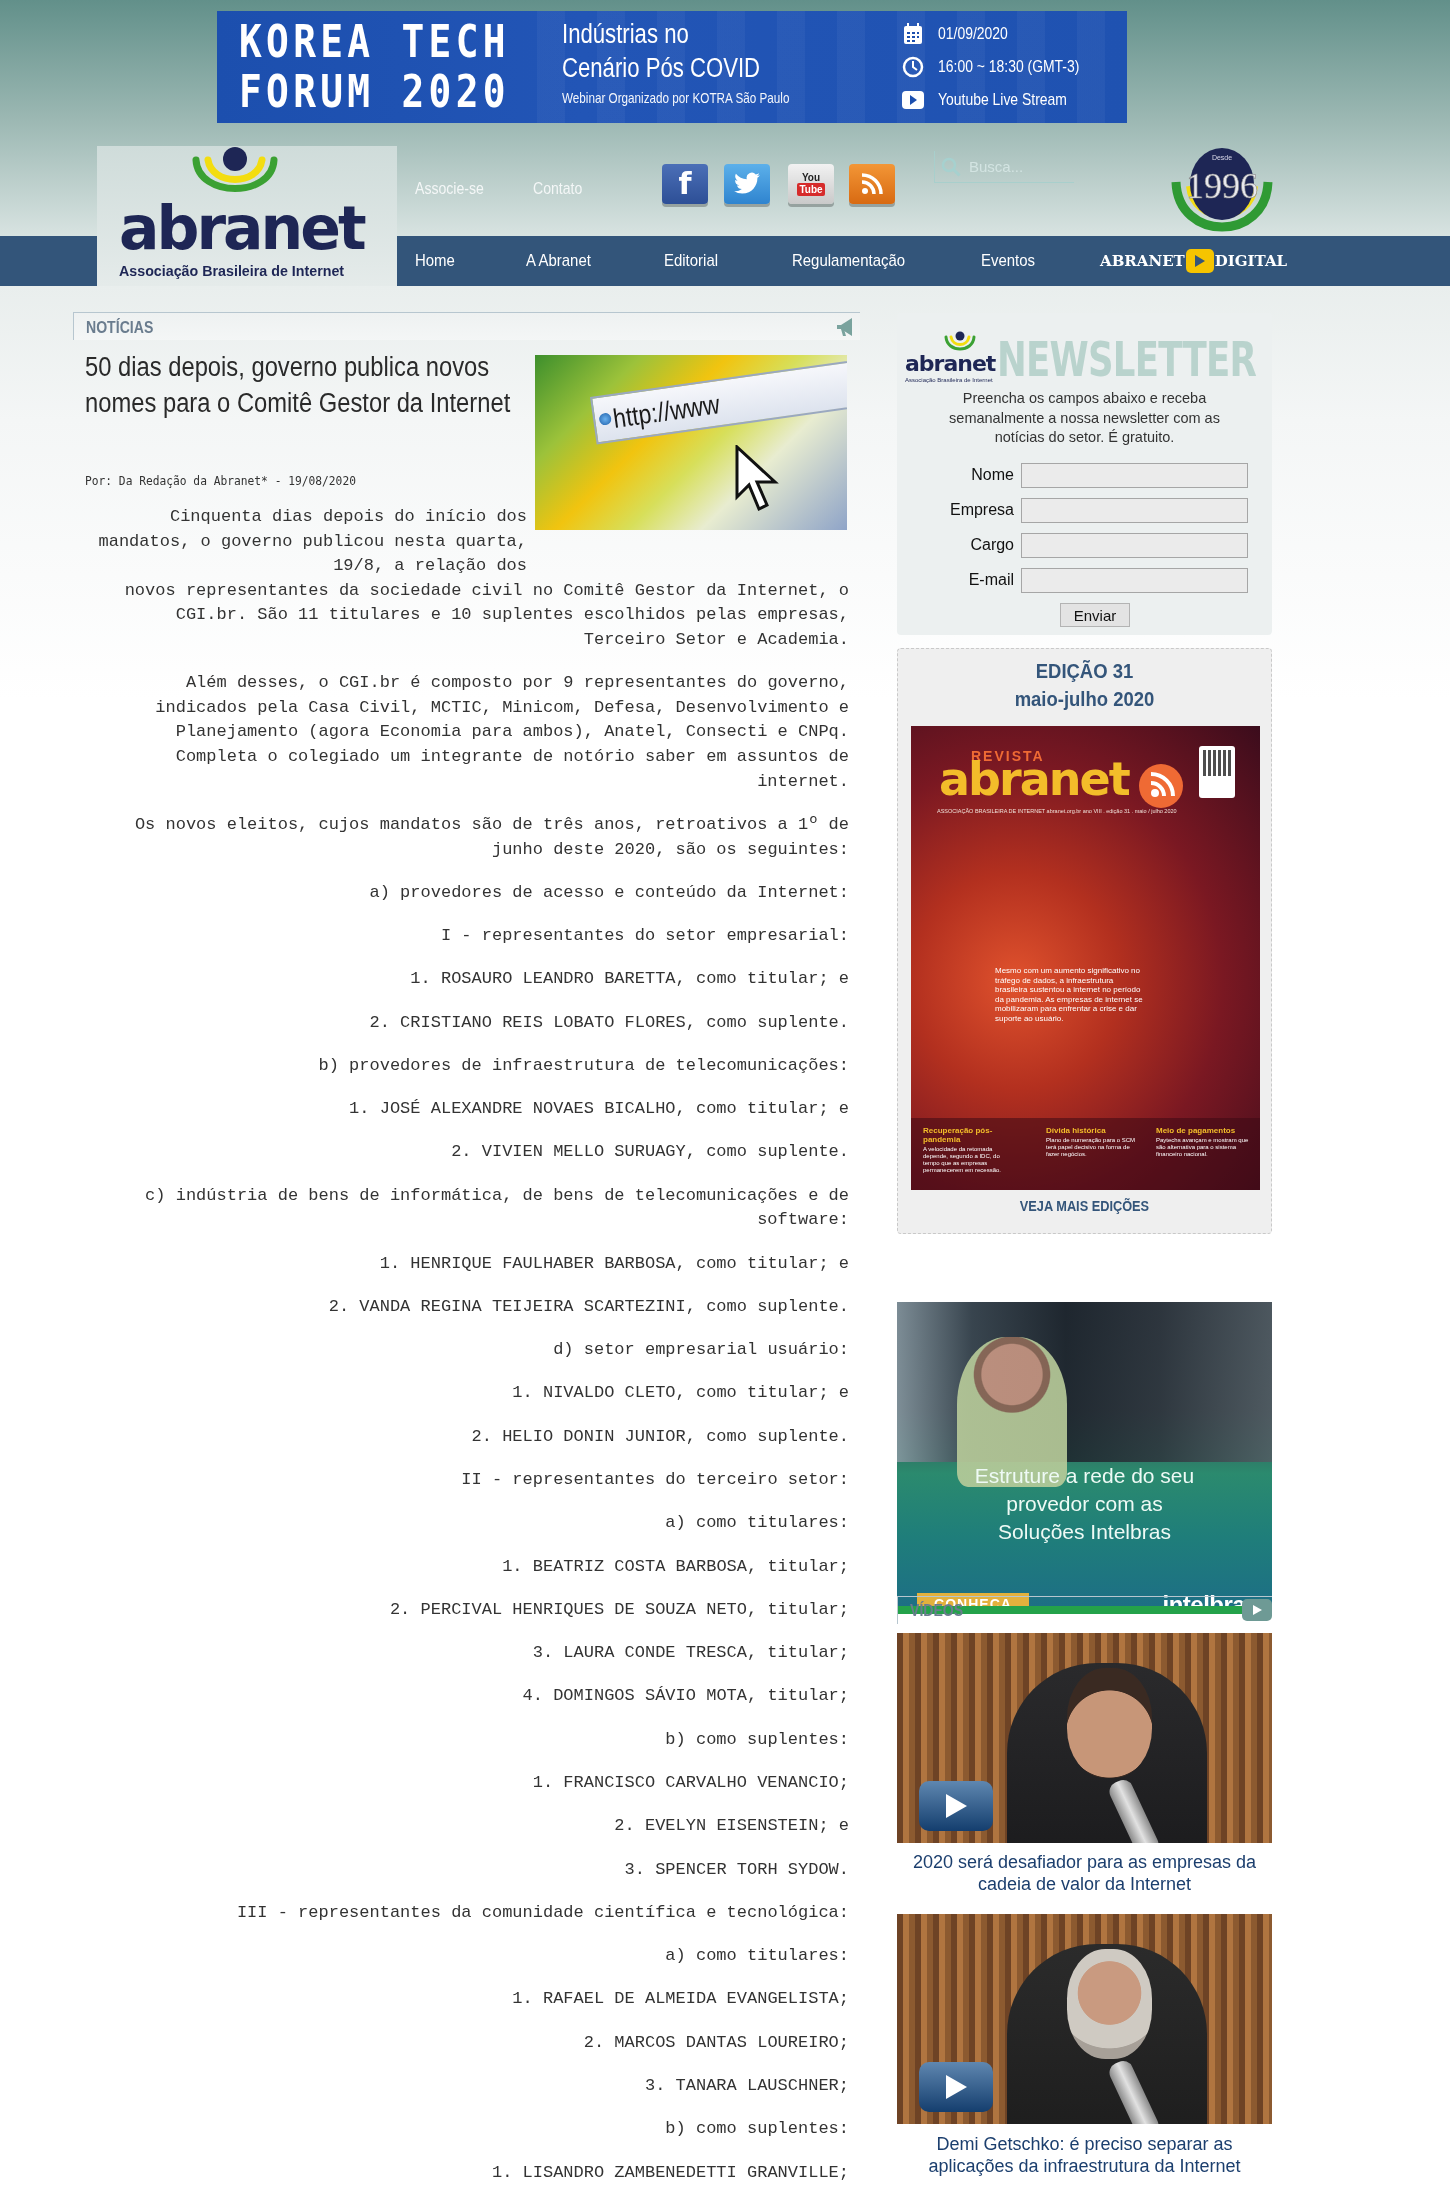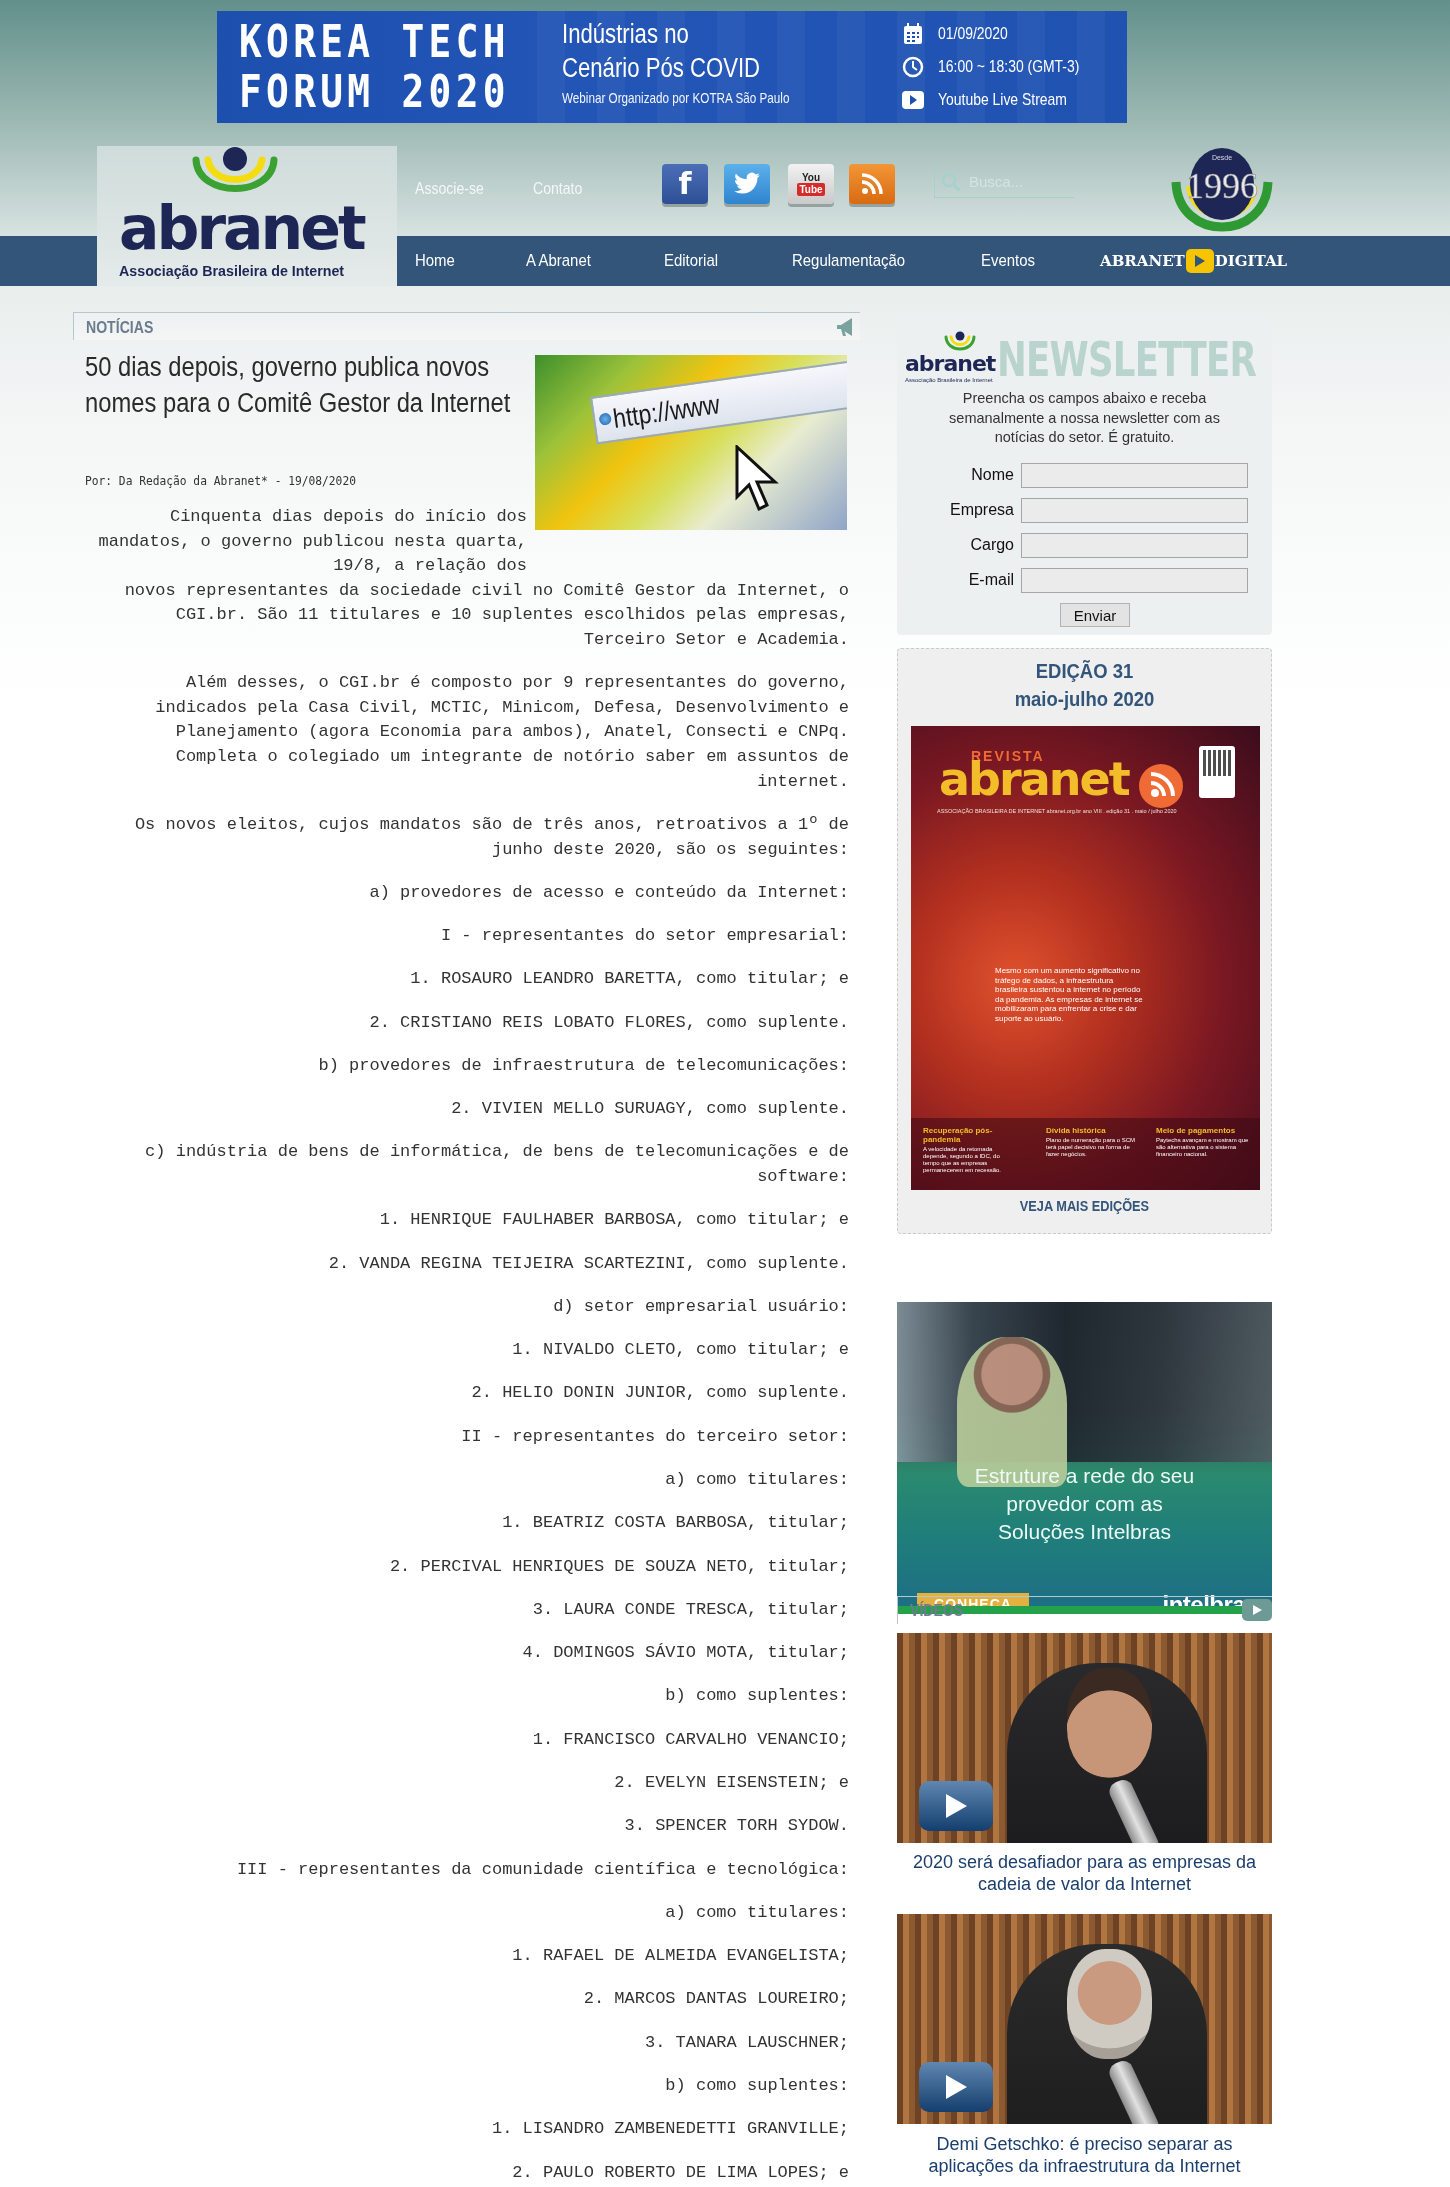--- a/index.html
+++ b/index.html
@@ -43,21 +43,21 @@
     font-size: 60px; line-height: 60px; color: #1e2655; letter-spacing: -3px;
   }
   #logo-tag {
     position: absolute; left: 22px; top: 116px; font-size: 15.5px; color: #1e2655; font-weight: bold;
     transform: scaleX(0.92); transform-origin: left; white-space: nowrap;
   }
   .toplink { top: 180px; font-size: 16px; color: #f4f7f7; transform: scaleX(0.88); transform-origin: left; }
   .social { top: 164px; width: 46px; height: 40px; border-radius: 4px; display: flex; align-items: center; justify-content: center;
     color: #fff; font-weight: bold; box-shadow: 0 3px 0 rgba(0,0,0,0.25); }
   #search {
-    left: 934px; top: 166px; width: 140px; height: 32px;
+    left: 934px; top: 151px; width: 140px; height: 32px;
     border-left: 1px solid #a8cfcc; border-bottom: 1px solid #a8cfcc; display: flex; align-items: center;
   }
   #search .mag { width: 20px; height: 20px; margin-left: 6px; }
   #search input {
     border: none; background: transparent; outline: none; font-size: 15px; color: #dbe9e8; width: 100px; margin-left: 8px;
     font-family: "Liberation Sans", sans-serif;
   }
   #search input::placeholder { color: #d3e4e2; }
   #badge1996 { left: 1170px; top: 146px; width: 104px; height: 90px; }
 
@@ -335,20 +335,21 @@
 <div id="article-body" class="abs">
   <p class="wrap-first" style="width:440px; margin-bottom:0;"><span id="p0a">Cinquenta dias depois do início dos mandatos, o governo publicou nesta quarta, 19/8, a relação dos</span></p>
   <p><span id="p0b">novos representantes da sociedade civil no Comitê Gestor da Internet, o CGI.br. São 11 titulares e 10 suplentes escolhidos pelas empresas, Terceiro Setor e Academia.</span></p>
   <p>Além desses, o CGI.br é composto por 9 representantes do governo, indicados pela Casa Civil, MCTIC, Minicom, Defesa, Desenvolvimento e Planejamento (agora Economia para ambos), Anatel, Consecti e CNPq. Completa o colegiado um integrante de notório saber em assuntos de internet.</p>
   <p>Os novos eleitos, cujos mandatos são de três anos, retroativos a 1º de junho deste 2020, são os seguintes:</p>
   <p>a) provedores de acesso e conteúdo da Internet:</p>
   <p>I - representantes do setor empresarial:</p>
   <p>1. ROSAURO LEANDRO BARETTA, como titular; e</p>
   <p>2. CRISTIANO REIS LOBATO FLORES, como suplente.</p>
   <p>b) provedores de infraestrutura de telecomunicações:</p>
+  <p>1. JOSÉ ALEXANDRE NOVAES BICALHO, como titular; e</p>
   <p>2. VIVIEN MELLO SURUAGY, como suplente.</p>
   <p>c) indústria de bens de informática, de bens de telecomunicações e de software:</p>
   <p>1. HENRIQUE FAULHABER BARBOSA, como titular; e</p>
   <p>2. VANDA REGINA TEIJEIRA SCARTEZINI, como suplente.</p>
   <p>d) setor empresarial usuário:</p>
   <p>1. NIVALDO CLETO, como titular; e</p>
   <p>2. HELIO DONIN JUNIOR, como suplente.</p>
   <p>II - representantes do terceiro setor:</p>
   <p>a) como titulares:</p>
   <p>1. BEATRIZ COSTA BARBOSA, titular;</p>

